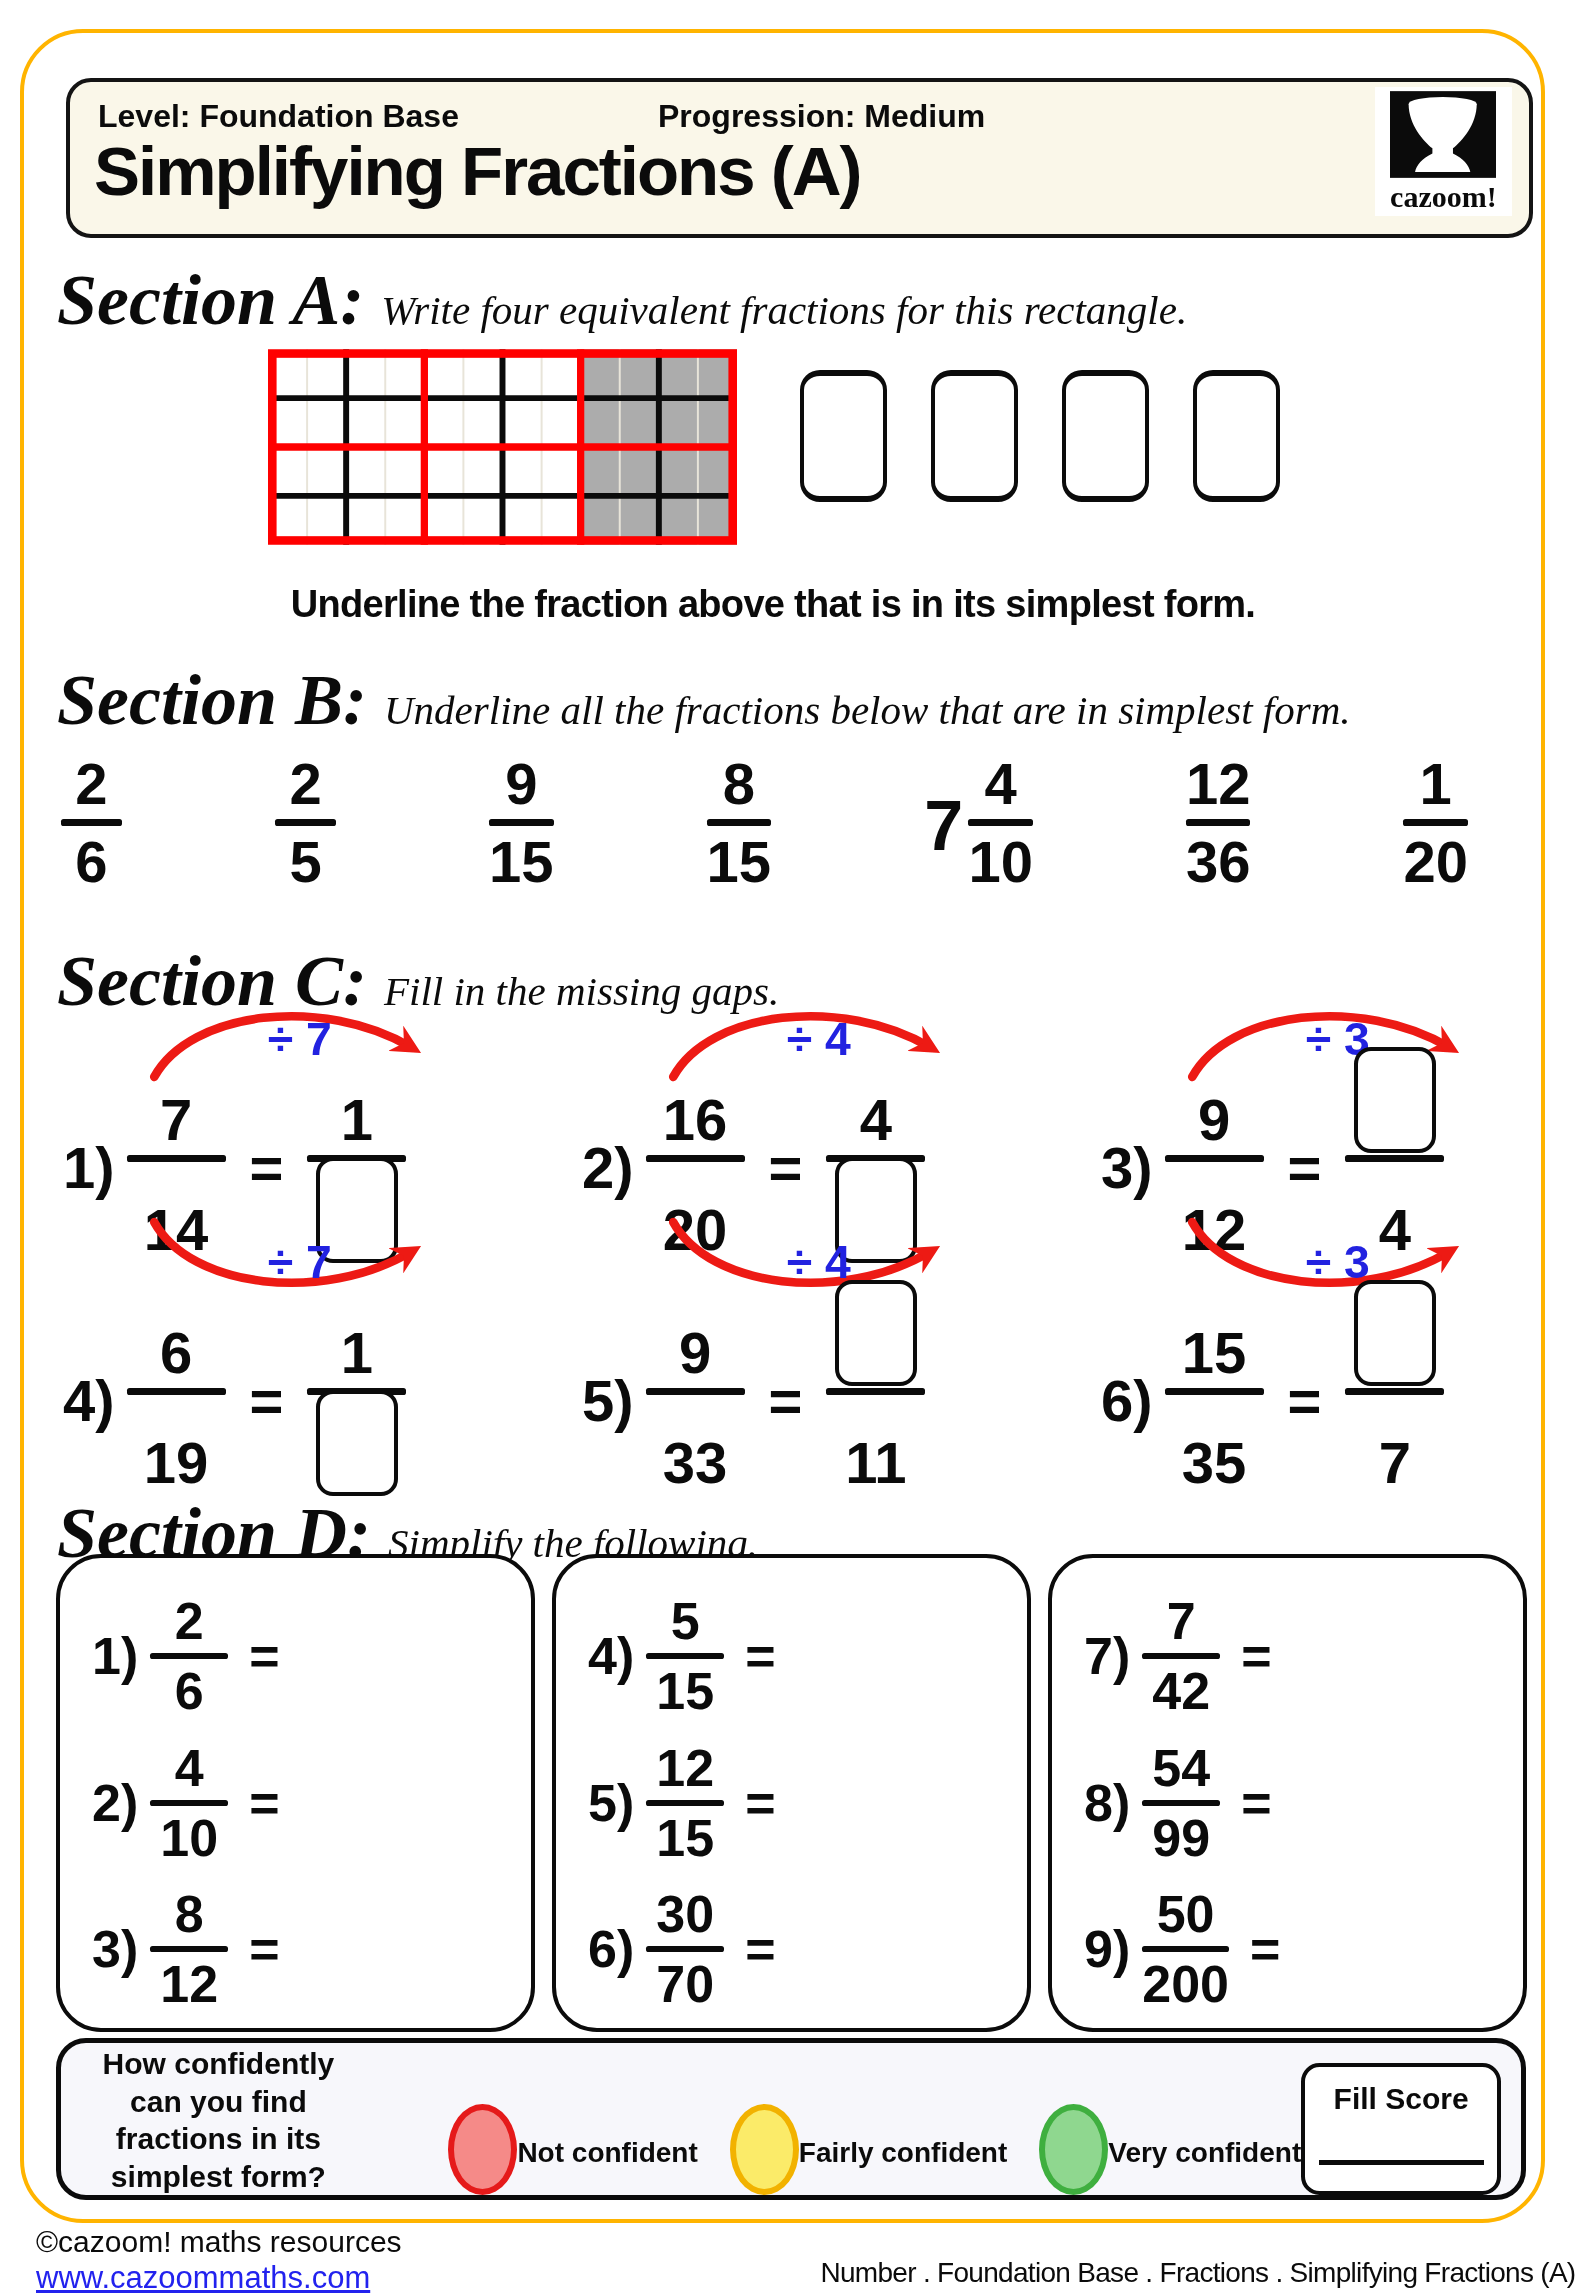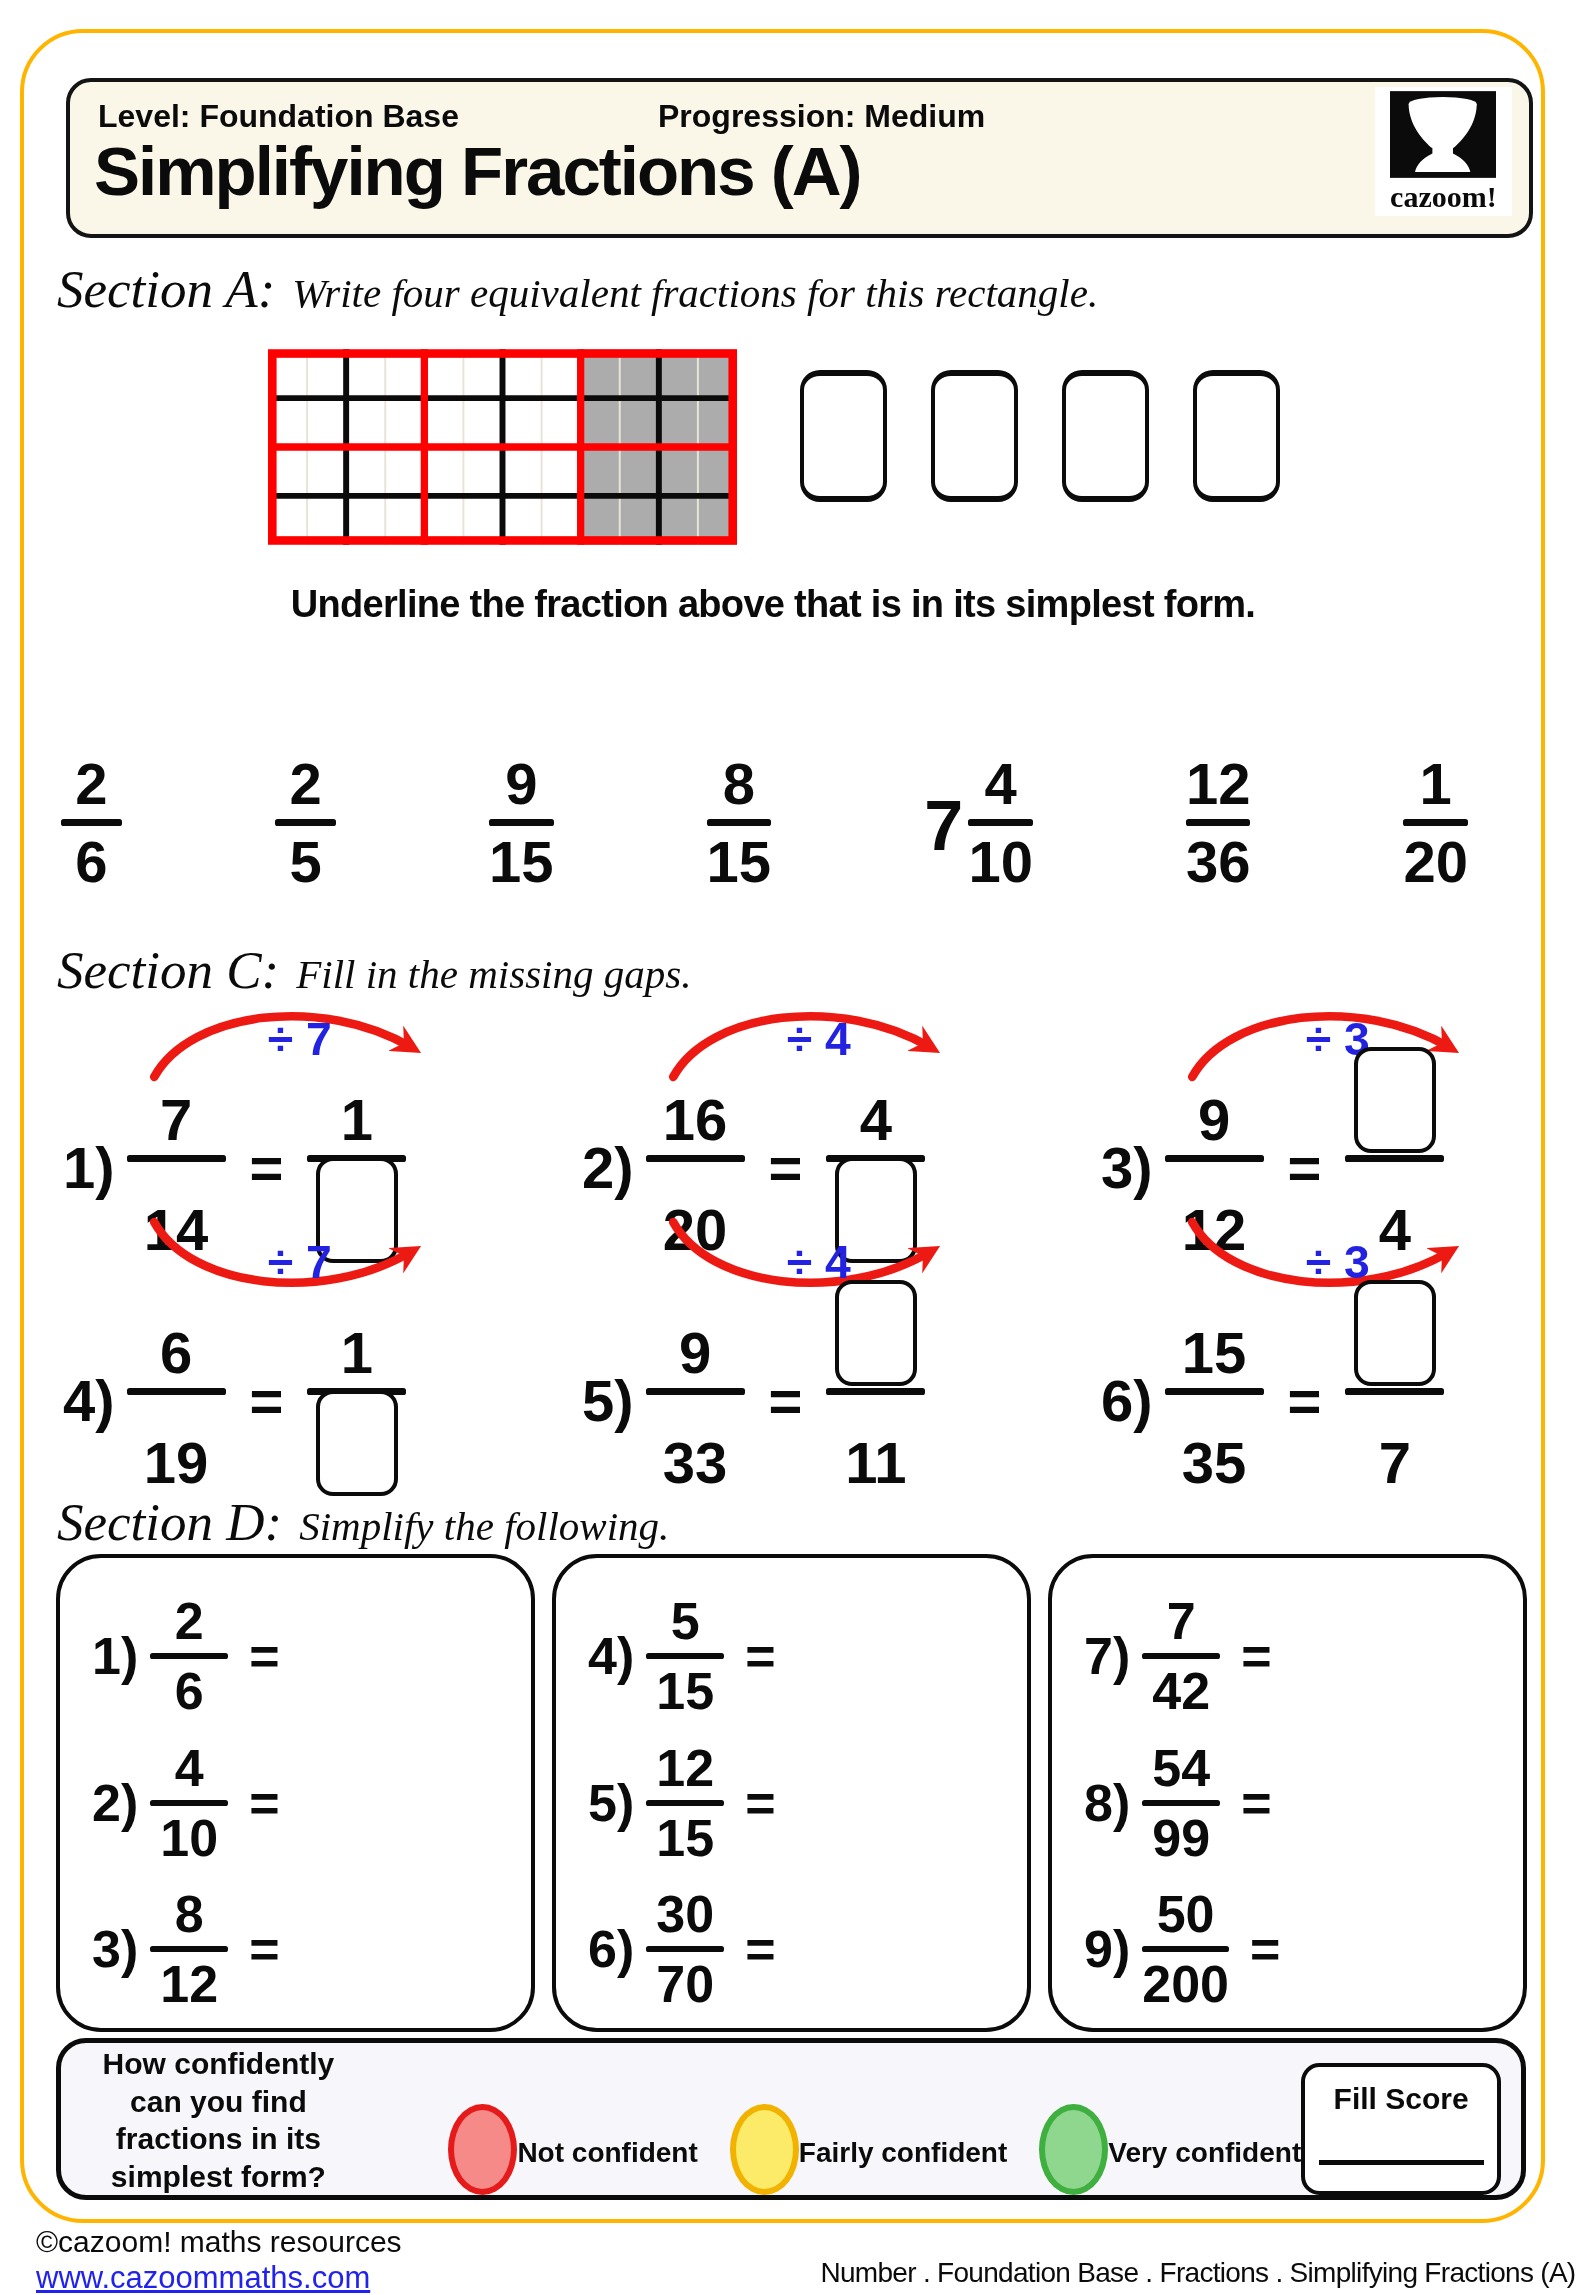--- a/index.html
+++ b/index.html
@@ -16,21 +16,21 @@
   .hdr-level { position:absolute; left:28px; top:16px; font-size:32px; font-weight:bold; }
   .hdr-prog  { position:absolute; left:588px; top:16px; font-size:32px; font-weight:bold; }
   .hdr-title { position:absolute; left:24px; top:50px; margin:0; font-size:69px; font-weight:bold;
                letter-spacing:-2px; }
   .logo { position:absolute; right:17px; top:5.3px; width:132px; text-align:center; background:#ffffff;
           padding:4px 2.6px 1.3px 2.6px; }
   .logo-text { font-family:"Liberation Serif", serif; font-weight:bold; font-size:30px; margin-top:0px; }
 
   
   .sec-head { position:absolute; left:57px; display:flex; align-items:baseline; gap:17px; white-space:nowrap; }
-  .sh { font-family:"Liberation Serif", serif; font-style:italic; font-weight:normal; font-size:53px; }
+  .sh { font-family:"Liberation Serif", serif; font-style:italic; font-weight:bold; font-size:72px; }
   .si { font-family:"Liberation Serif", serif; font-style:italic; font-size:41px; }
 
   
   .grid-svg { position:absolute; left:268px; top:349px; }
   .abox-row { position:absolute; left:800px; top:370px; display:flex; gap:44px; }
   .abox { width:79px; height:120px; background:#fff; border:4.6px solid #0b0b0b;
           border-top-width:6.6px; border-bottom-width:6.6px; border-radius:20px; }
   .note { position:absolute; left:0; top:583px; width:1546px; text-align:center;
           font-size:38px; font-weight:bold; letter-spacing:-0.7px; }
 
@@ -162,20 +162,24 @@
 
   <div class="abox-row">
     <div class="abox"></div>
     <div class="abox"></div>
     <div class="abox"></div>
     <div class="abox"></div>
   </div>
 
   <div class="note">Underline the fraction above that is in its simplest form.</div>
 
+  <div class="sec-head" style="top:659px">
+    <span class="sh">Section B:</span>
+    <span class="si">Underline all the fractions below that are in simplest form.</span>
+  </div>
 
   <div class="bfrac-row">
     <div class="bitem">
       <div class="frac">
           <div class="num">
             <span>2</span>
           </div>
           <div class="bar"></div>
           <div class="den">
             <span>6</span>

